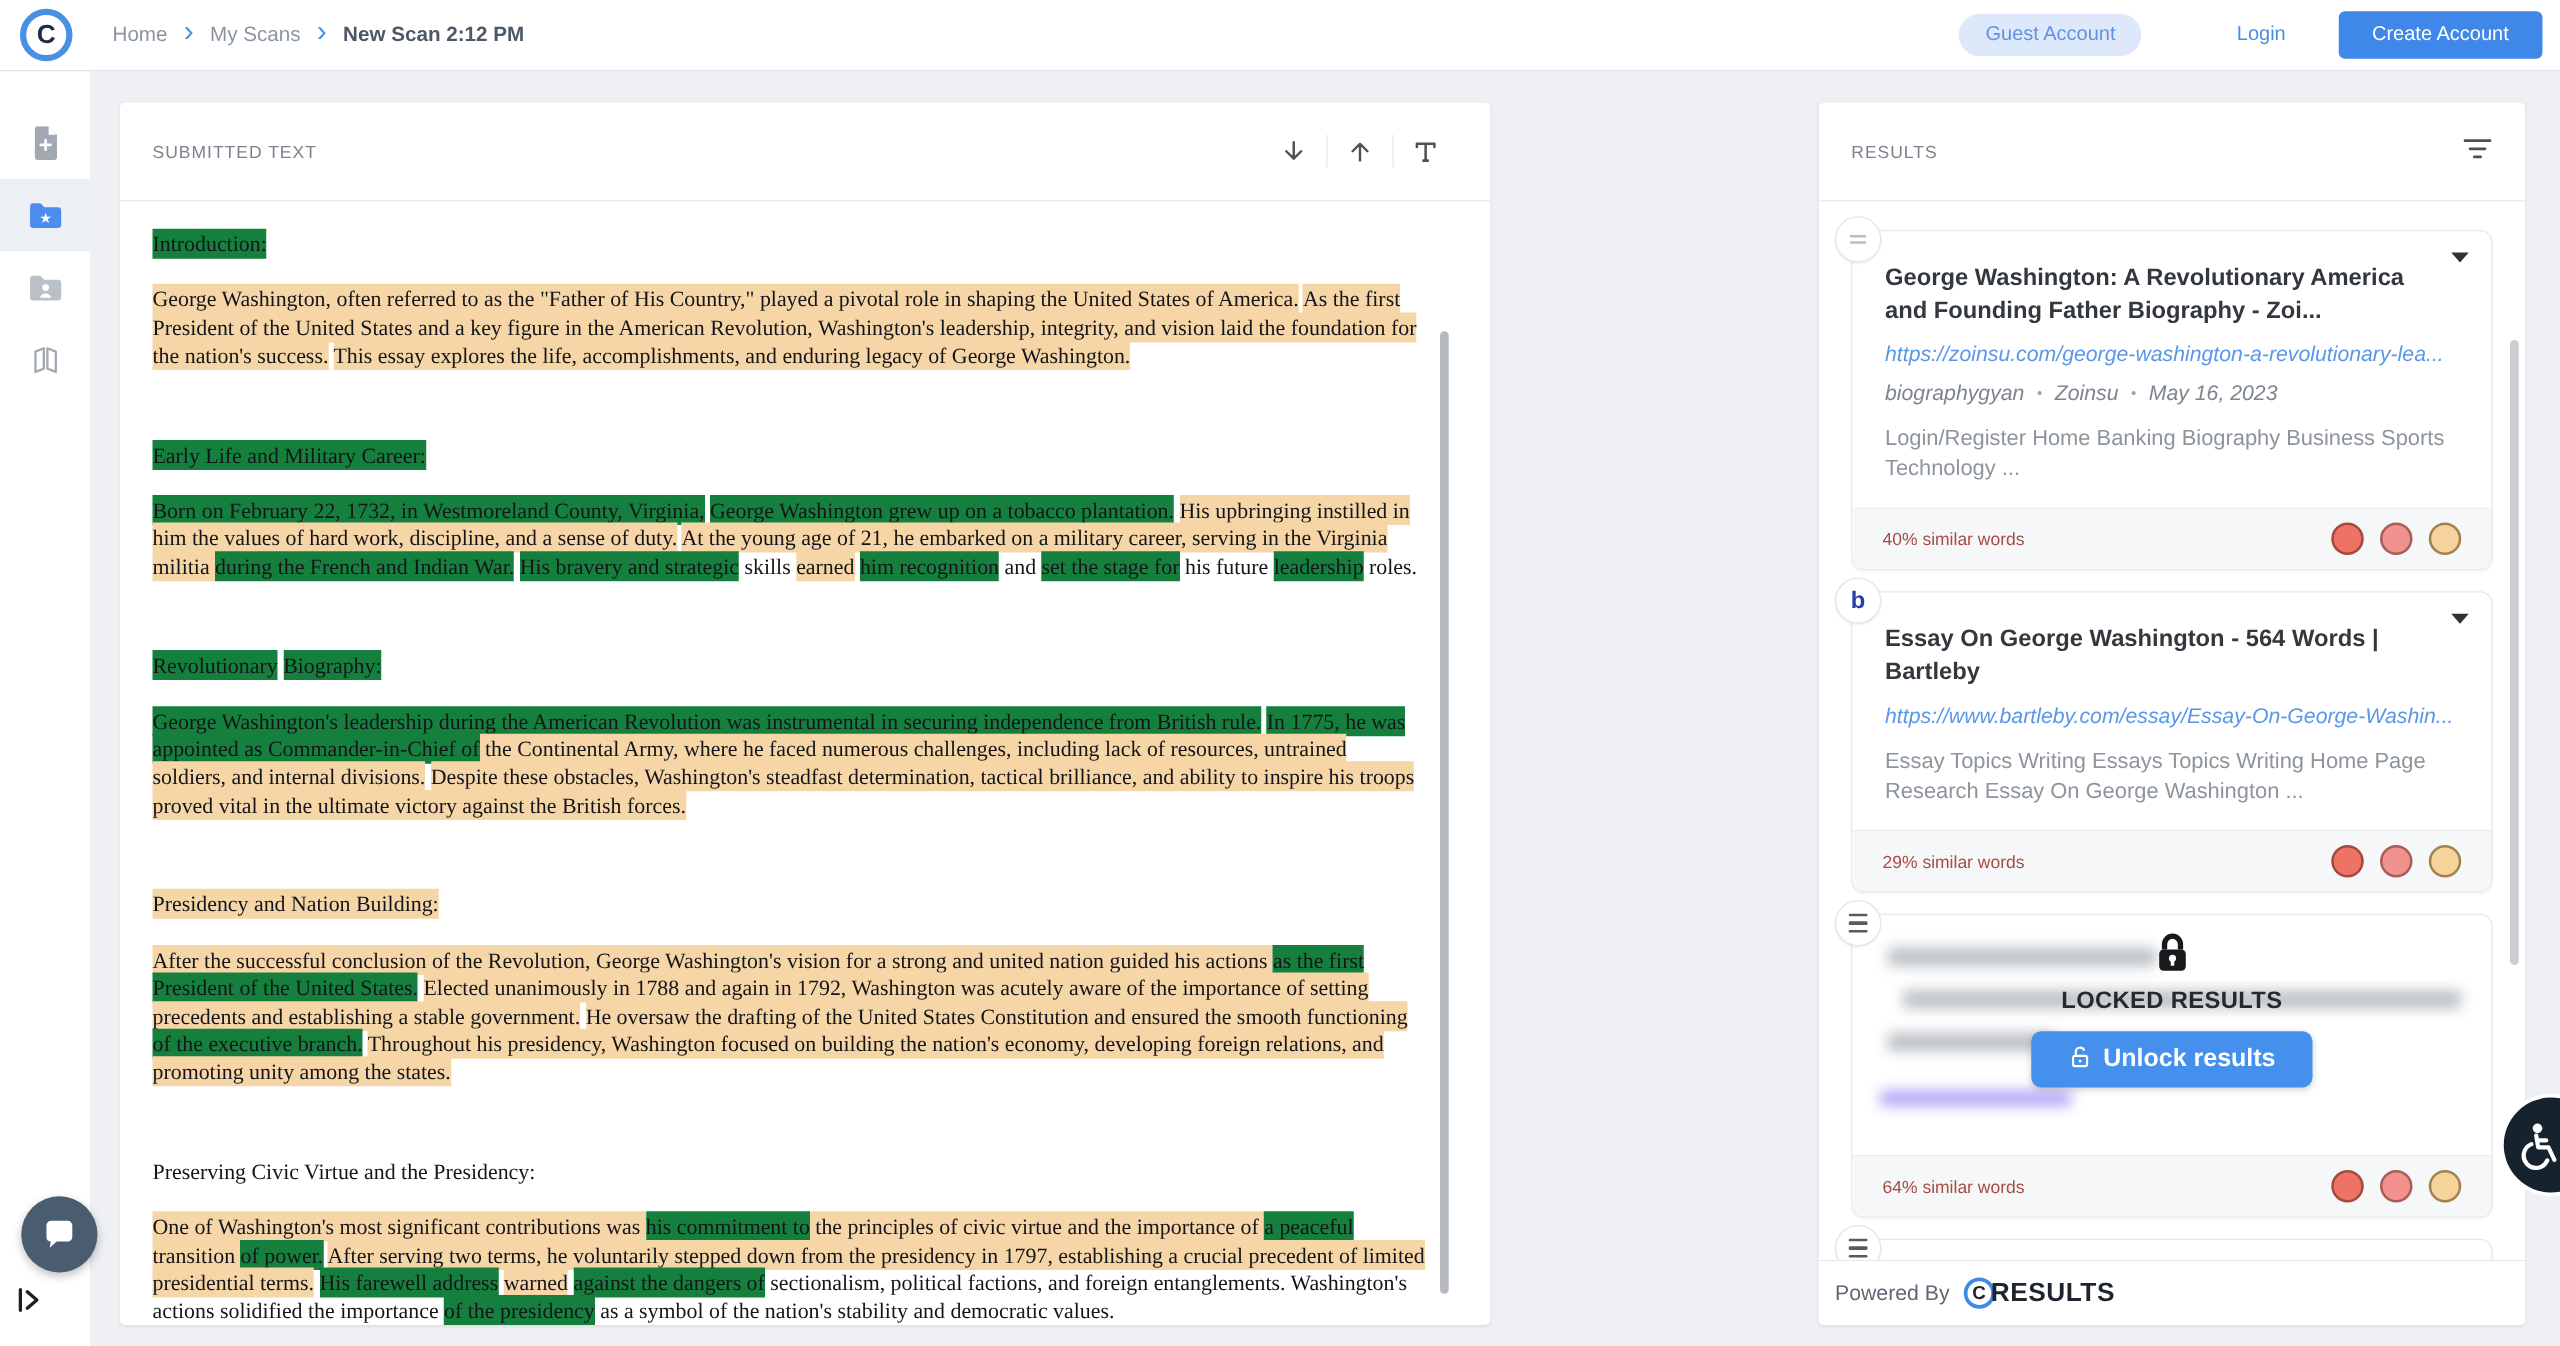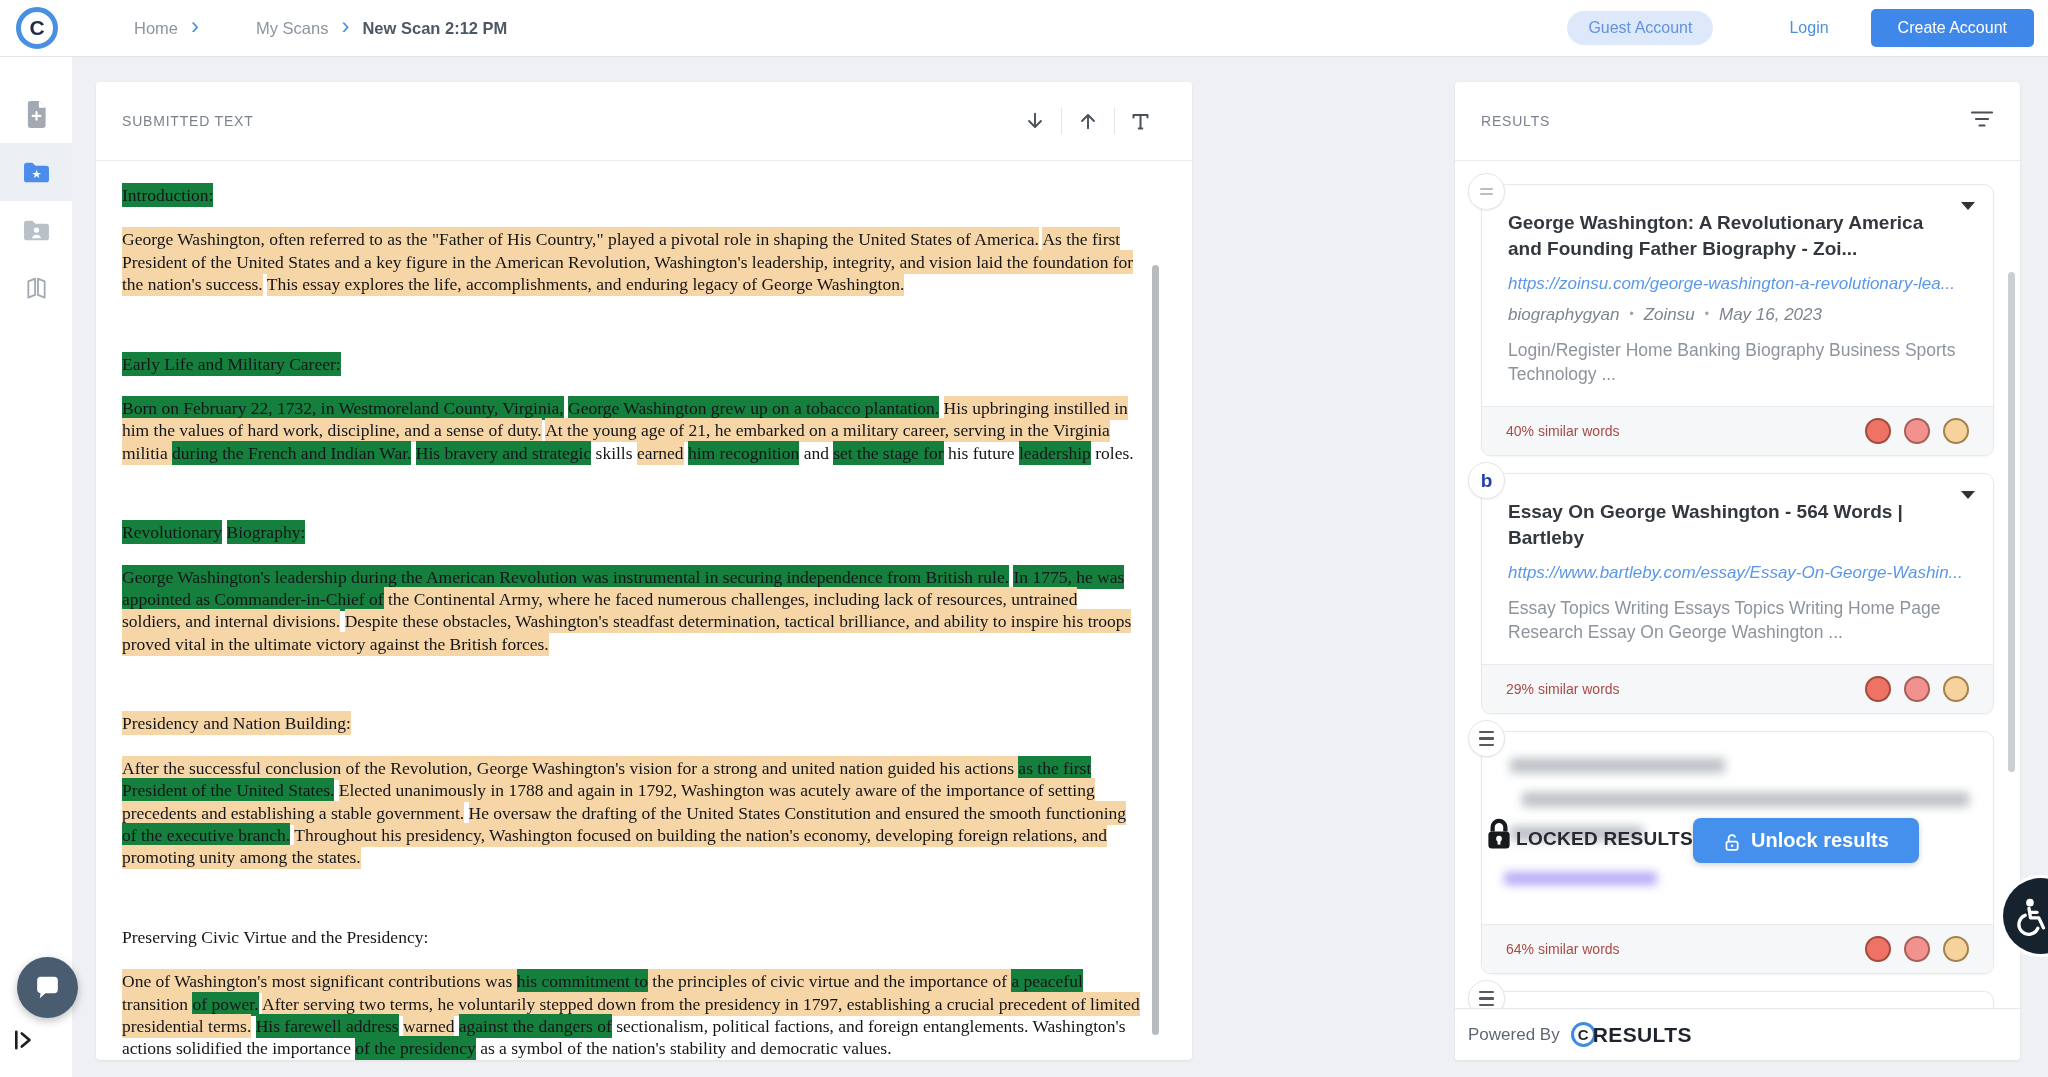--- a/index.html
+++ b/index.html
@@ -17,21 +17,21 @@
     display:flex; align-items:center; padding:0 14px; z-index:10;
   }
   .logo {
     width:42px; height:42px; border-radius:50%;
     border:5px solid #4a90e2; background:#fff;
     display:flex; align-items:center; justify-content:center;
     margin-left:2px; cursor:pointer;
   }
   .logo span { font-size:21px; font-weight:800; color:#222c48; }
   .breadcrumb { display:flex; align-items:center; gap:13px; margin-left:32px; font-size:16.5px; }
-  .breadcrumb a { color:#8b95a1; text-decoration:none; cursor:pointer;margin-left:44px; }
+  .breadcrumb a { color:#8b95a1; text-decoration:none; cursor:pointer; }
   .chev { color:#4a90e2; font-size:24px; line-height:1; transform:translateY(-2px); }
   .crumb-current { color:#4d5866; font-weight:700; }
   .header-right { margin-left:auto; display:flex; align-items:center; }
   .guest-pill {
     background:#dde9fb; color:#6292dd; font-size:16px;
     padding:8px 21px; border-radius:18px;
   }
   .login-link { color:#4a90e2; font-size:16px; margin-left:76px; text-decoration:none; cursor:pointer; }
   .create-btn {
     margin-left:42px; background:#3f88ea; color:#fff; border:none;
@@ -114,24 +114,24 @@
   .caret {
     position:absolute; top:17px; right:18px; width:0; height:0;
     border-left:7px solid transparent; border-right:7px solid transparent; border-top:8px solid #2f3338;
   }
   .locked-body { position:relative; height:192px; padding:0; overflow:hidden; }
   .blur-bar { position:absolute; border-radius:3px; background:#aeb3b9; filter:blur(5px); opacity:.8; }
   .locked-body .b1 { left:28px; top:26px; width:42%; height:15px; }
   .locked-body .b2 { left:40px; top:60px; right:24px; height:15px; }
   .locked-body .b3 { left:28px; top:94px; width:26%; height:15px; }
   .locked-body .blink { left:22px; top:140px; width:30%; height:13px; background:#8d7df2; opacity:.65; }
-  .locked-overlay { position:absolute; inset:0; display:flex; align-items:center; padding-top:12px; }
+  .locked-overlay { position:absolute; inset:0; display:flex; flex-direction:column; align-items:center; padding-top:12px; }
   .locked-label { margin-top:9px; font-size:19px; font-weight:800; color:#26292e; letter-spacing:.3px; }
   .unlock-btn {
-    margin-top:13px; display:flex; align-items:flex-end; gap:9px;
+    margin-top:13px; display:flex; align-items:flex-start; gap:9px;
     background:#4590ec; color:#fff; border:none; border-radius:8px; padding:11px 30px;
     font-size:20px; font-weight:700; font-family:inherit; cursor:pointer; box-shadow:0 2px 6px rgba(0,0,0,.18);
   }
   .partial-body { position:relative; height:92px; }
   .locked-overlay.small { padding-top:15px; }
   .results-footer {
     position:absolute; left:0; right:0; bottom:0; height:52px;
     border-top:1px solid #e5e7ea; background:#fff; border-radius:0 0 4px 4px;
     display:flex; align-items:center; padding:0 13px; z-index:3;
   }

